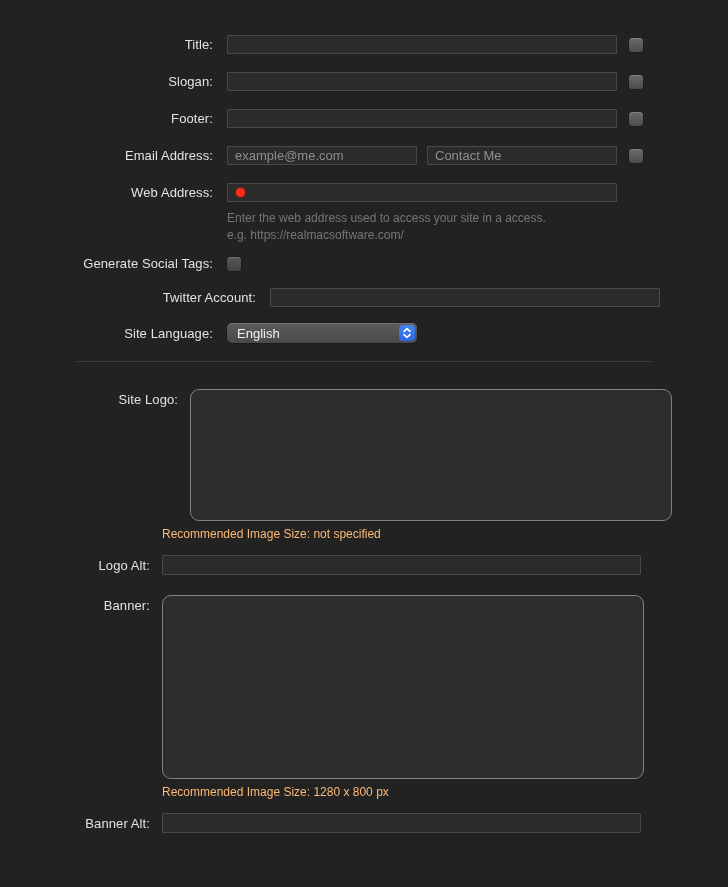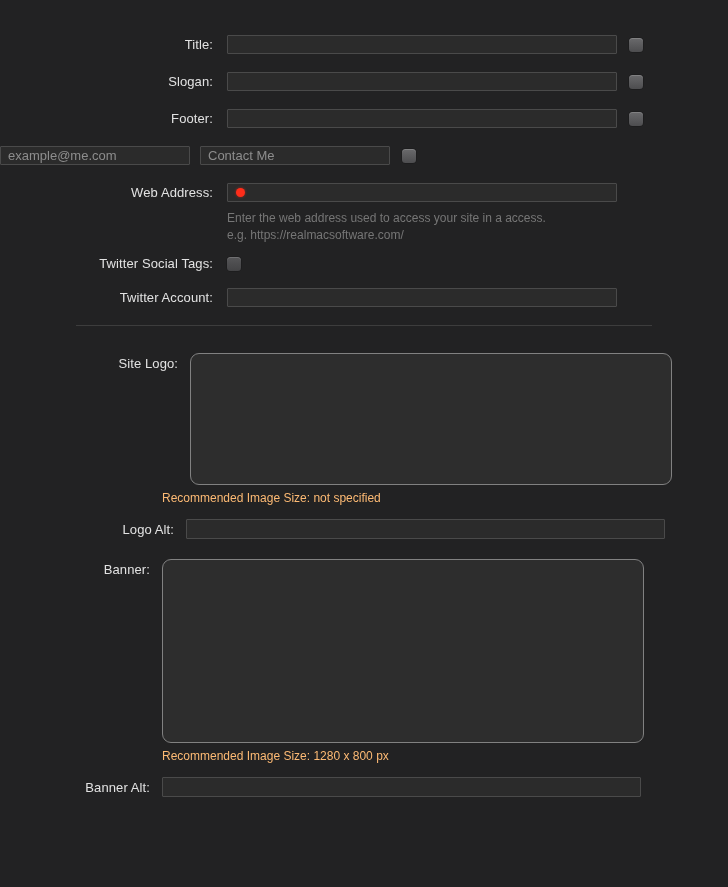--- a/index.html
+++ b/index.html
@@ -134,20 +134,21 @@
 
   <div class="row">
     <div class="lbl lbl-top">Footer:</div>
     <div class="ctrl">
       <input class="tf w390" type="text" style="">
       <span class="checkbox"></span>
     </div>
   </div>
 
   <div class="row">
+    <div class="lbl lbl-top">Email Address:</div>
     <div class="ctrl">
       <input class="tf w190 gap10" type="text" placeholder="example@me.com" style="">
       <input class="tf w190" type="text" placeholder="Contact Me" style="">
       <span class="checkbox"></span>
     </div>
   </div>
 
   <div class="row" style="margin-bottom:0;">
     <div class="lbl lbl-top">Web Address:</div>
     <div class="ctrl">
@@ -156,43 +157,57 @@
         <input class="tf w390" type="text" style="">
       </span>
     </div>
   </div>
   <div class="help">
     <div>Enter the web address used to access your site in a access.</div>
     <div>e.g. https://realmacsoftware.com/</div>
   </div>
 
   <div class="row" style="margin-bottom:17px;">
-    <div class="lbl lbl-top">Twitter Social Tags:</div>
+    <div class="lbl lbl-top">Generate Social Tags:</div>
     <div class="ctrl">
       <span class="checkbox dim"></span>
     </div>
   </div>
 
-  <div class="row" style="margin-bottom:16px;">
+  <div class="row" style="margin-bottom:16px;margin-left:43px;">
     <div class="lbl lbl-top">Twitter Account:</div>
     <div class="ctrl">
       <input class="tf w390" type="text" style="">
     </div>
   </div>
 
+  <div class="row" style="margin-bottom:0;">
+    <div class="lbl lbl-top">Site Language:</div>
+    <div class="ctrl">
+      <div class="popup">
+        <span class="popup-value">English</span>
+        <span class="stepper">
+          <svg width="10" height="12" viewBox="0 0 10 12">
+            <path d="M2 4.4 L5 1.6 L8 4.4" stroke="#ffffff" stroke-width="1.7" fill="none" stroke-linecap="round" stroke-linejoin="round"></path>
+            <path d="M2 7.6 L5 10.4 L8 7.6" stroke="#ffffff" stroke-width="1.7" fill="none" stroke-linecap="round" stroke-linejoin="round"></path>
+          </svg>
+        </span>
+      </div>
+    </div>
+  </div>
 
   <div class="divider"></div>
 
   <div class="row row-top" style="margin-bottom:0;padding-left:28px;">
     <div class="lbl lbl-bot">Site Logo:</div>
     <div class="well well-logo"></div>
   </div>
   <div class="note">Recommended Image Size: not specified</div>
 
-  <div class="row" style="margin-bottom:20px;padding-left:24px;">
+  <div class="row" style="margin-bottom:20px;">
     <div class="lbl lbl-bot">Logo Alt:</div>
     <input class="tf w479" type="text" style="">
   </div>
 
   <div class="row row-top" style="margin-bottom:0;">
     <div class="lbl lbl-bot">Banner:</div>
     <div class="well well-banner"></div>
   </div>
   <div class="note">Recommended Image Size: 1280 x 800 px</div>
 

